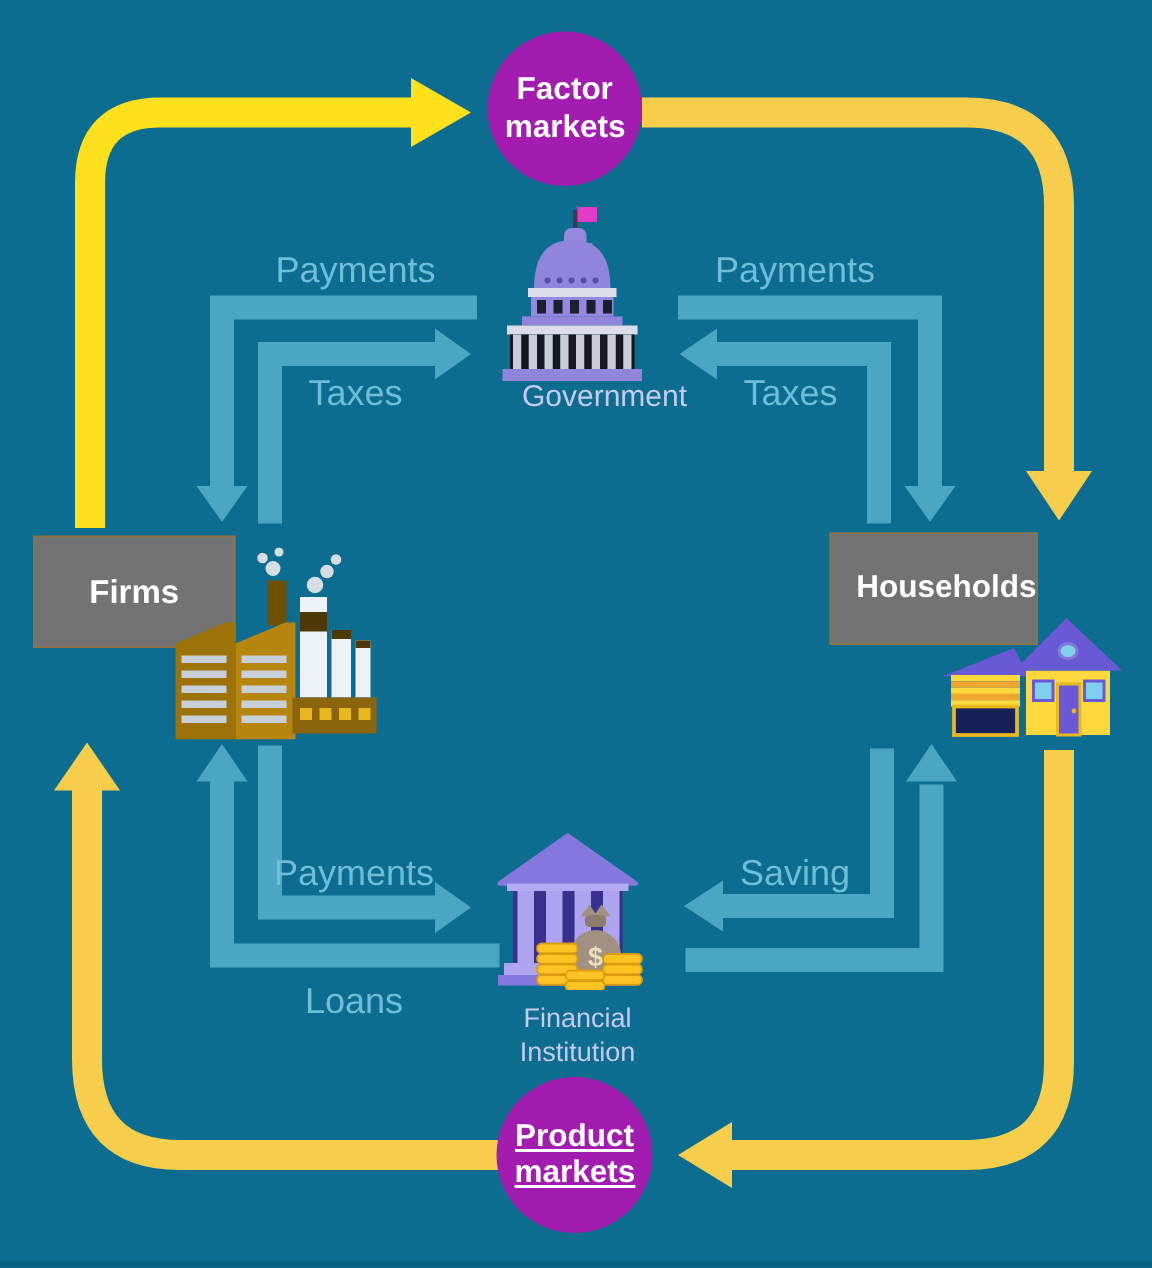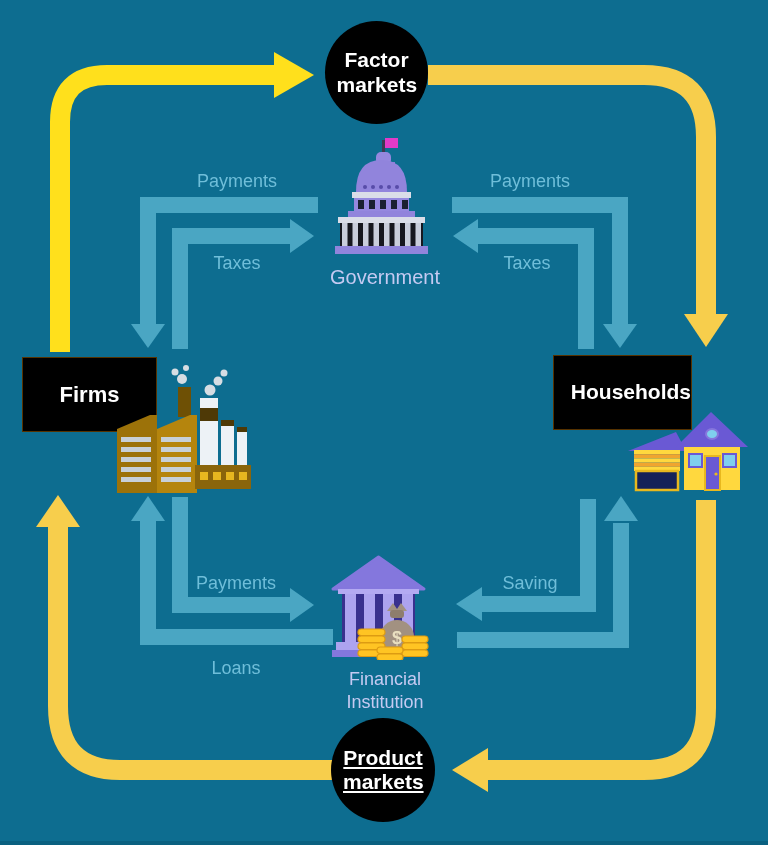--- a/index.html
+++ b/index.html
@@ -7,37 +7,37 @@
     position:relative;width:768px;height:845px;overflow:hidden;
     background:#0d6d90;
     font-family:"Liberation Sans", sans-serif;
   }
   .bottom-strip{position:absolute;left:0;bottom:0;width:768px;height:4px;background:#0a6080;}
   .arrow-layer{position:absolute;left:0;top:0;}
   .node{
     position:absolute;display:flex;align-items:center;justify-content:center;
     color:#ffffff;font-weight:bold;text-align:center;line-height:1.15;
   }
-  .node.rect{background:#000000;border:1px solid rgba(190,110,0,.45);}
-  .node.circle{background:#000000;border-radius:50%;}
+  .node.rect{background:#737373;border:1px solid rgba(190,110,0,.45);}
+  .node.circle{background:#a21caf;border-radius:50%;}
   #node-firms{left:22px;top:357px;width:133px;height:73px;font-size:22px;}
   #node-households{left:553px;top:355px;width:137px;height:73px;font-size:21px;justify-content:flex-end;}
   #node-factor{left:325px;top:21px;width:103px;height:103px;font-size:21px;}
   #node-product{left:331px;top:718px;width:104px;height:104px;font-size:21px;text-decoration:underline;}
   #node-factor .wrap,#node-product .wrap{width:80px;}
   .flow-label{
     position:absolute;transform:translate(-50%,-50%);
-    color:#6fbed9;font-size:18px;white-space:nowrap;text-align:center;
+    color:#6fbed9;font-size:24px;white-space:nowrap;text-align:center;
   }
   .flow-label.multiline{white-space:normal;width:132px;line-height:1.25;}
   .inst-label{
     position:absolute;transform:translate(-50%,-50%);
     color:#c5caf2;text-align:center;line-height:1.25;
   }
-  #label-government{left:385px;top:265px;font-size:20px;white-space:nowrap;margin-top:12px;}
+  #label-government{left:403px;top:265px;font-size:20px;white-space:nowrap;}
   #label-financial{left:385px;top:690px;font-size:18px;width:120px;}
   .icon{position:absolute;}
 </style>
 </head>
 <body>
 
 <div class="stage">
 
   <svg class="arrow-layer" width="768" height="845" viewBox="0 0 768 845">
 

